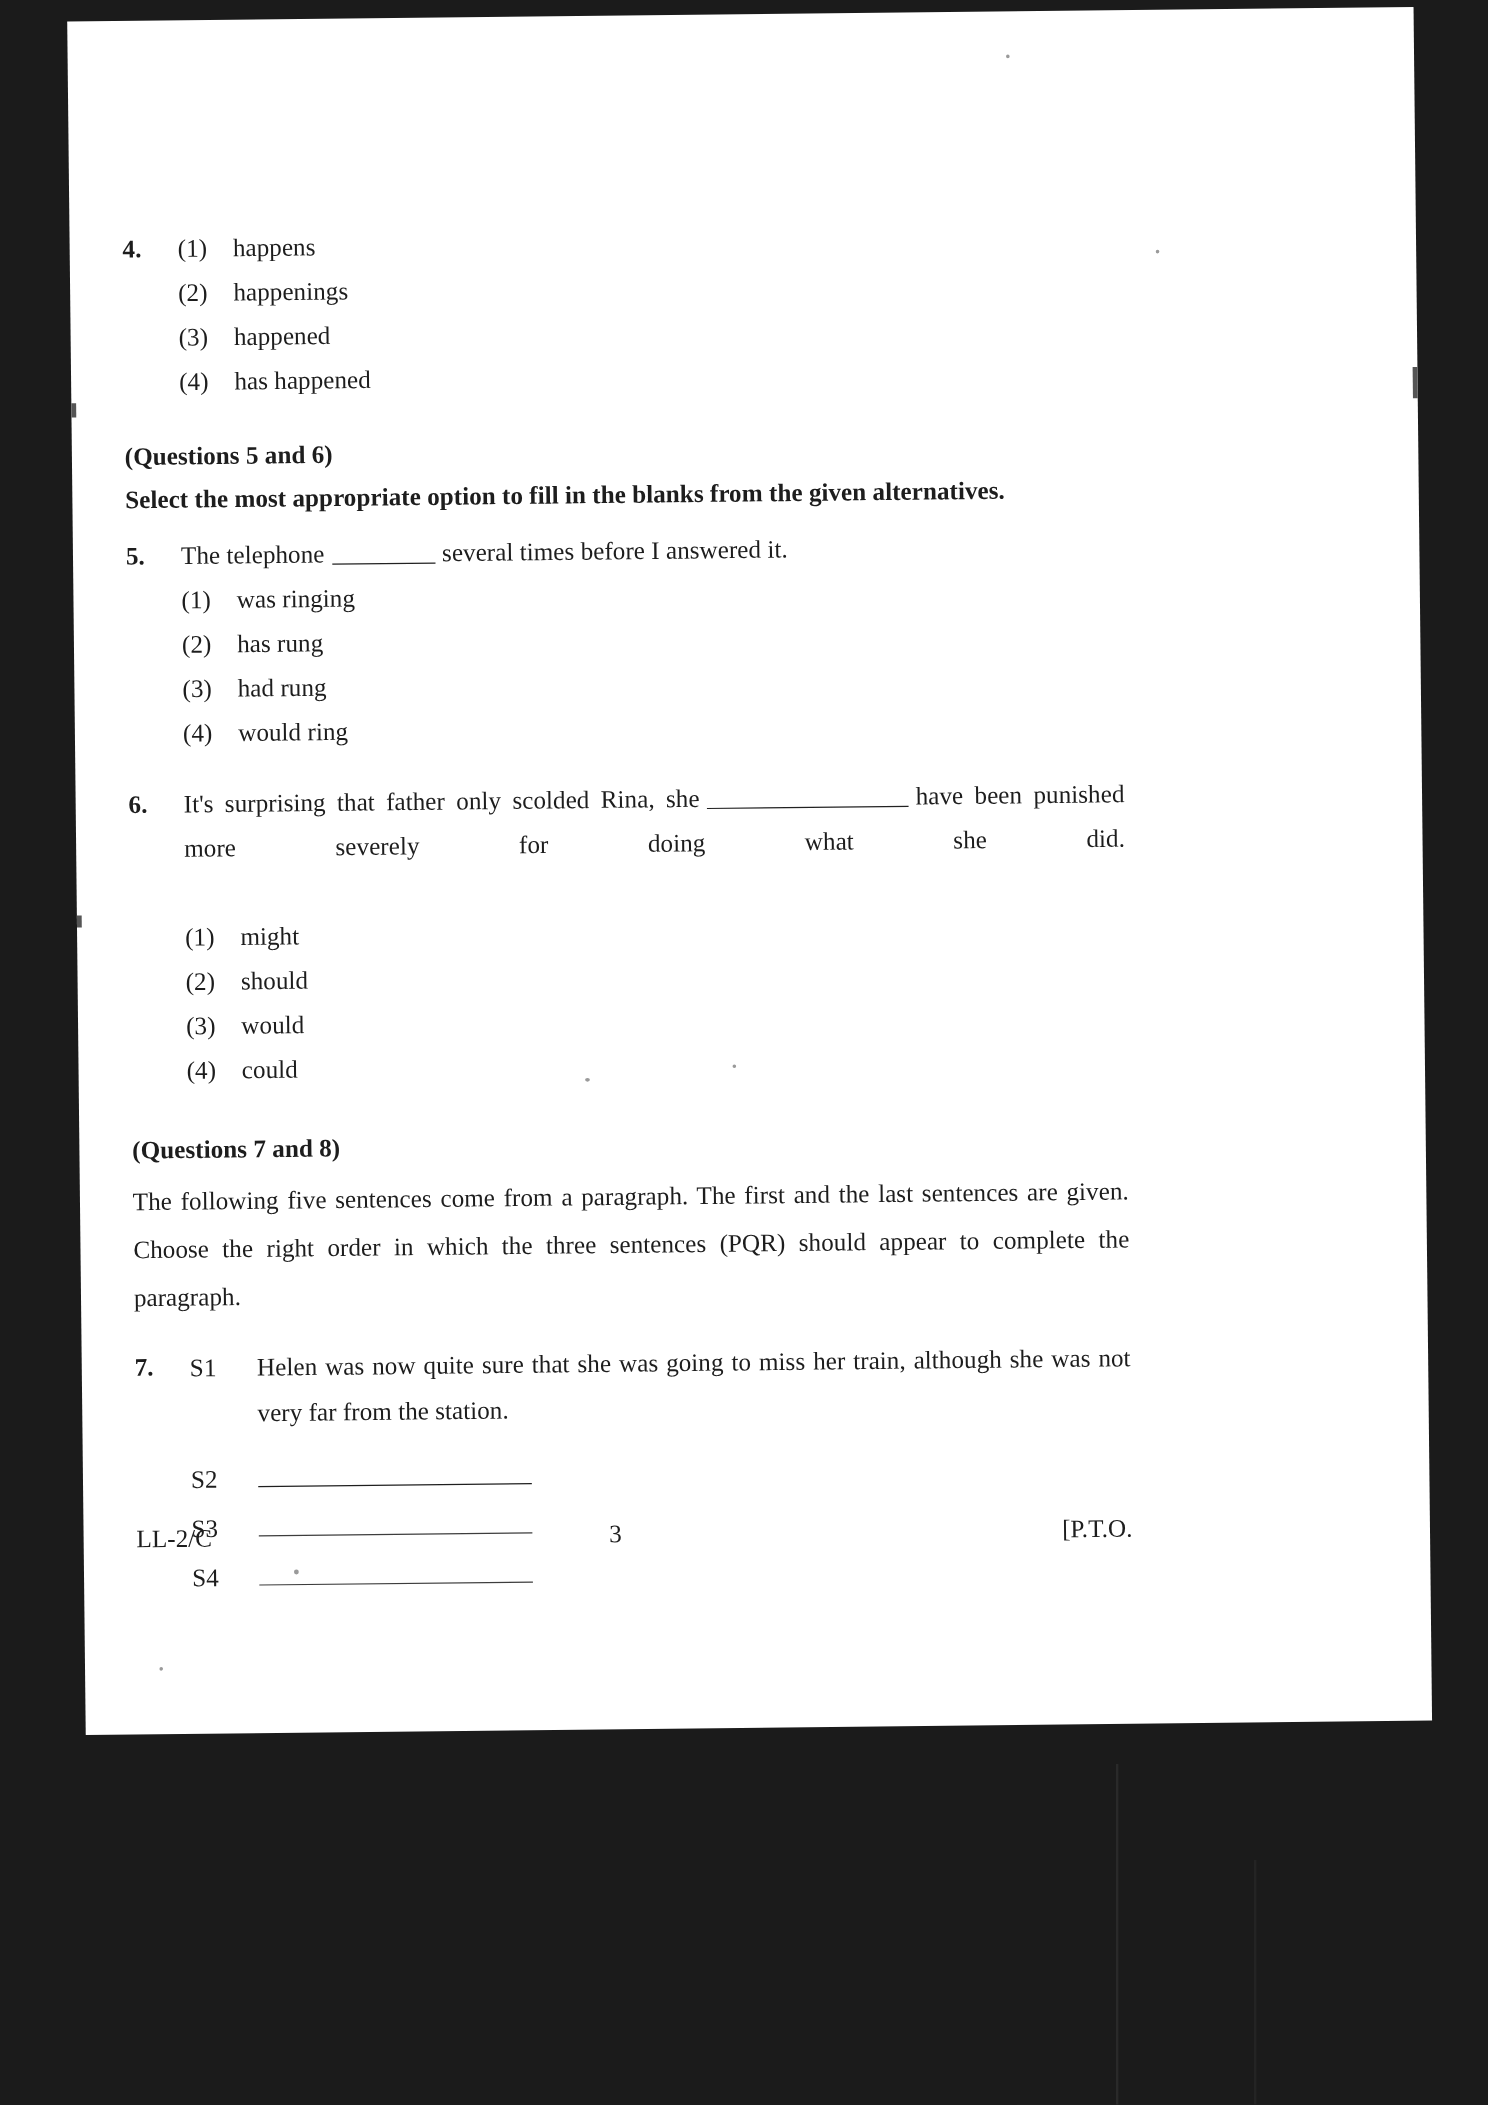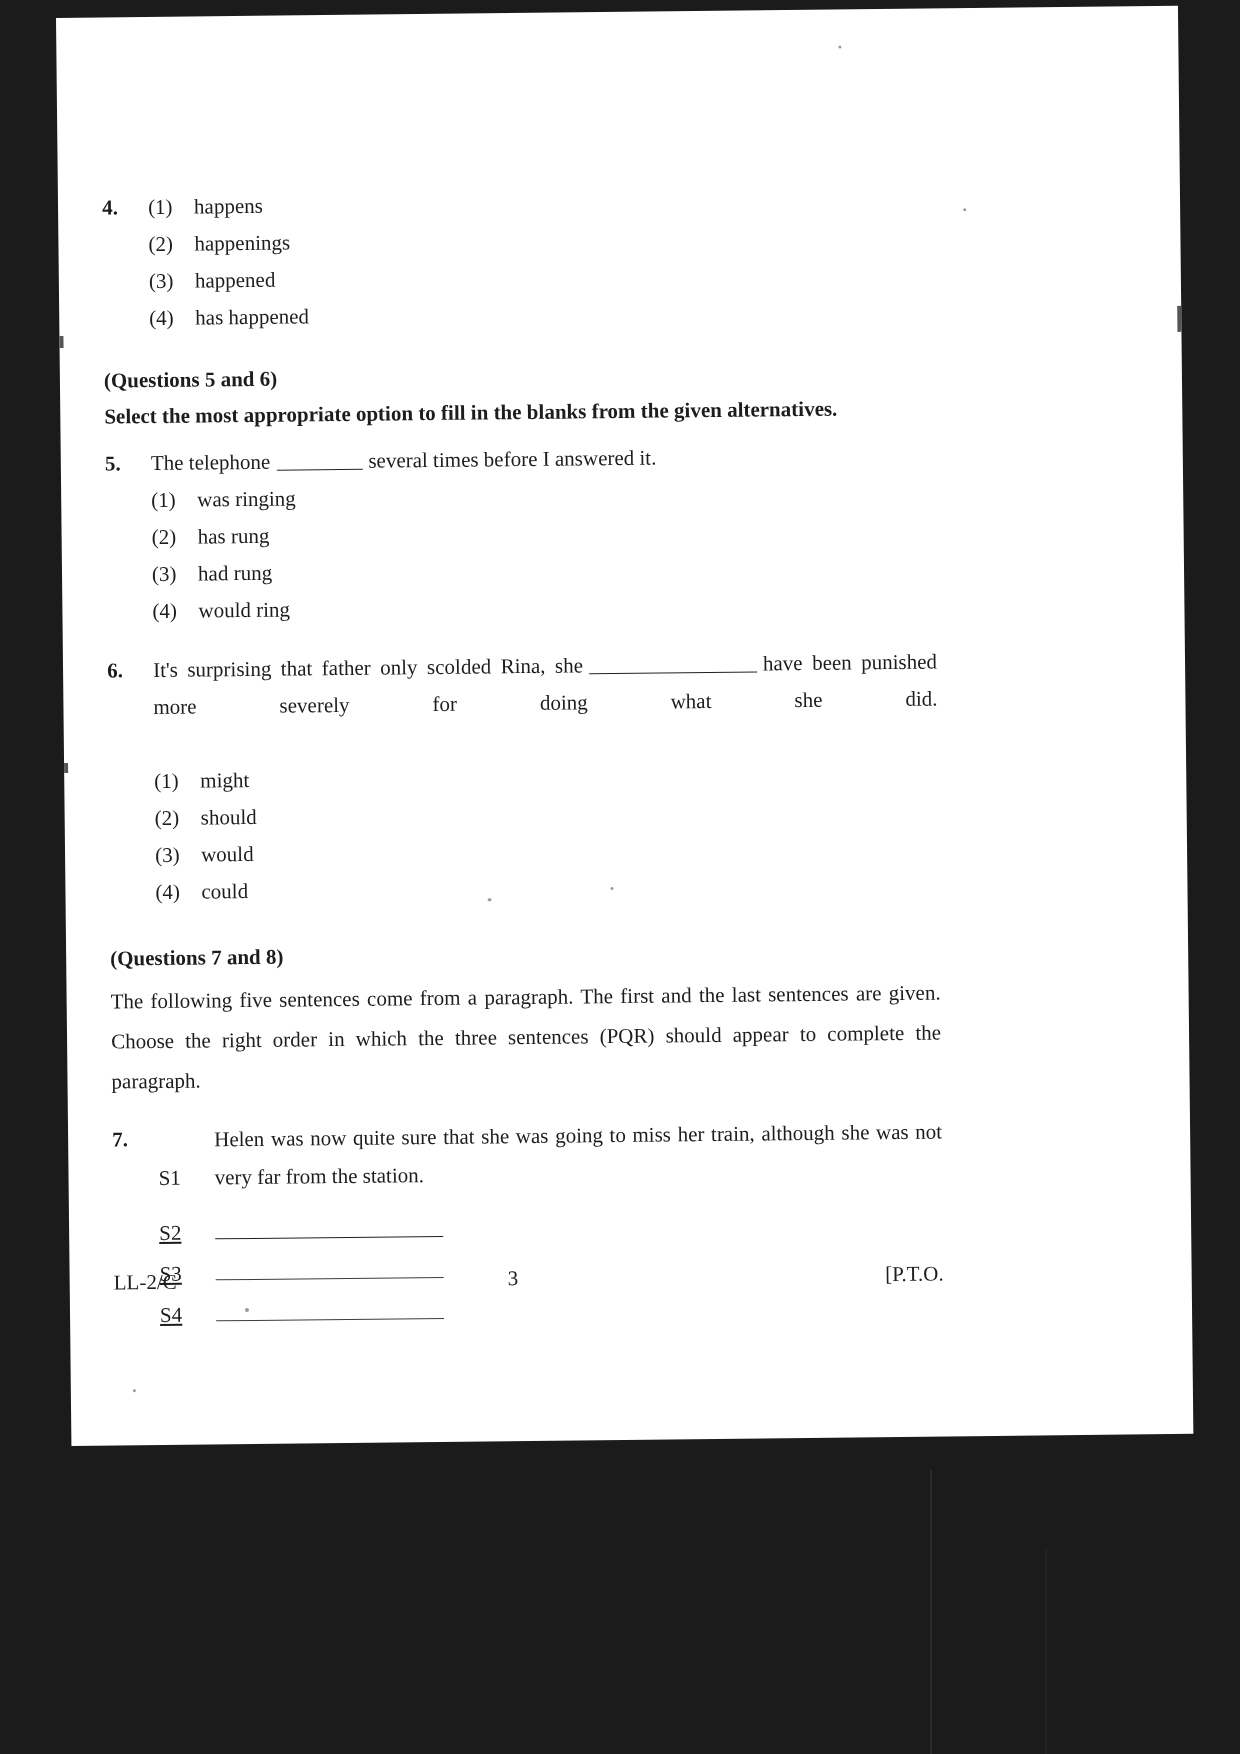--- a/index.html
+++ b/index.html
@@ -154,41 +154,39 @@
   .s-row {
     display: flex;
     align-items: baseline;
     font-size: 21px;
     line-height: 41px;
     margin-left: 46px;
   }
   .s-label {
     width: 56px;
     flex: 0 0 56px;
-    text-decoration: underline;
   }
   .s-rule {
     width: 228px;
     border-bottom: 1.8px solid #1f1f1f;
     height: 0.9em;
   }
   .s-rule.smudge {
     border-bottom-color: #3d3d3d;
   }
 
   .s1-row {
     display: flex;
     font-size: 21px;
     line-height: 38px;
   }
   .s1-label {
     width: 56px;
     flex: 0 0 56px;
     margin-left: 46px;
-    margin-top: 38px;
   }
   .s1-text {
     flex: 1 1 auto;
     text-align: justify;
   }
 
   
   .page-footer {
     position: absolute;
     left: 44px;

